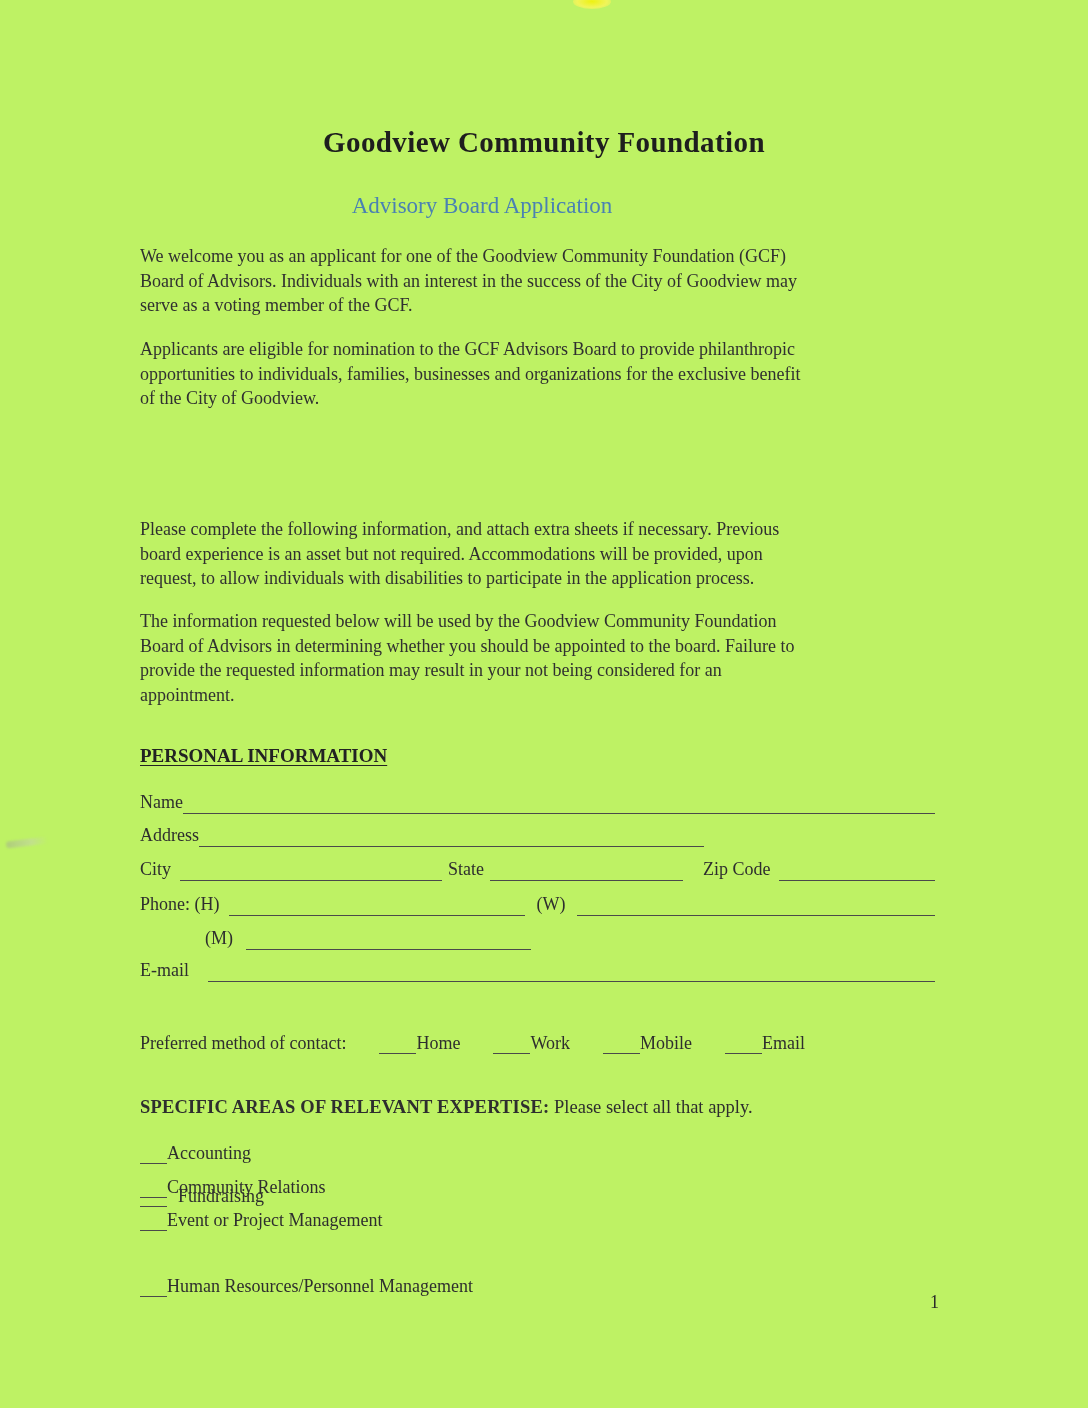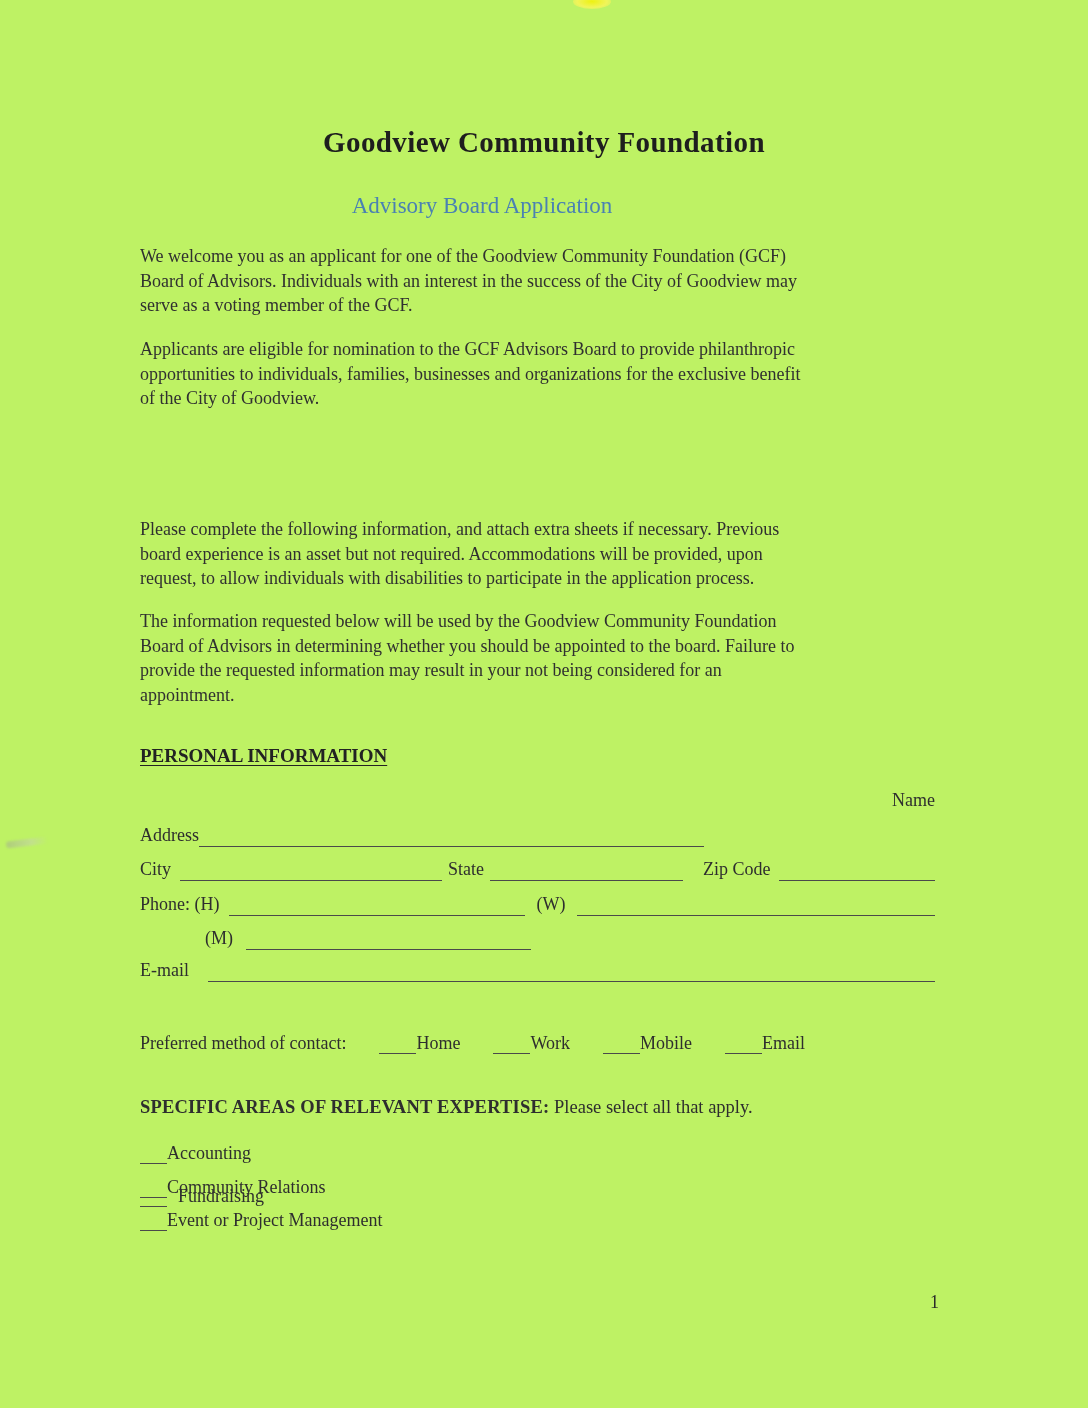--- a/index.html
+++ b/index.html
@@ -54,21 +54,21 @@
     font-size:18px;
   }
   .form-row .lbl { line-height:24px; white-space:nowrap; }
   .blank {
     display:inline-block;
     border-bottom:1.6px solid #4a4a4a;
     height:20px;
   }
   .grow { flex:1 1 auto; }
 
-  .row-name    { top:788px;flex-direction:column; }
+  .row-name    { top:788px; }
   .row-address { top:821px; }
   .row-city    { top:855px; }
   .row-phone   { top:890px; }
   .row-mobile  { top:924px; }
   .row-email   { top:956px;gap:19px; }
 
   .contact-row {
     left:140px; top:1028px; width:795px; height:26px;
     display:flex; align-items:flex-end;
     font-size:18px;
@@ -212,16 +212,20 @@
     <span class="lbl">Community Relations</span>
   </div>
   <div class="abs expertise-option opt-2">
     <span class="blank"></span>
     <span class="lbl">Event or Project Management</span>
   </div>
   <div class="abs expertise-option opt-3">
     <span class="blank"></span>
     <span class="lbl">Fundraising</span>
   </div>
+  <div class="abs expertise-option opt-4">
+    <span class="blank"></span>
+    <span class="lbl">Human Resources/Personnel Management</span>
+  </div>
 
   <div class="abs page-number">1</div>
 
 </div>
 
 </body></html>

